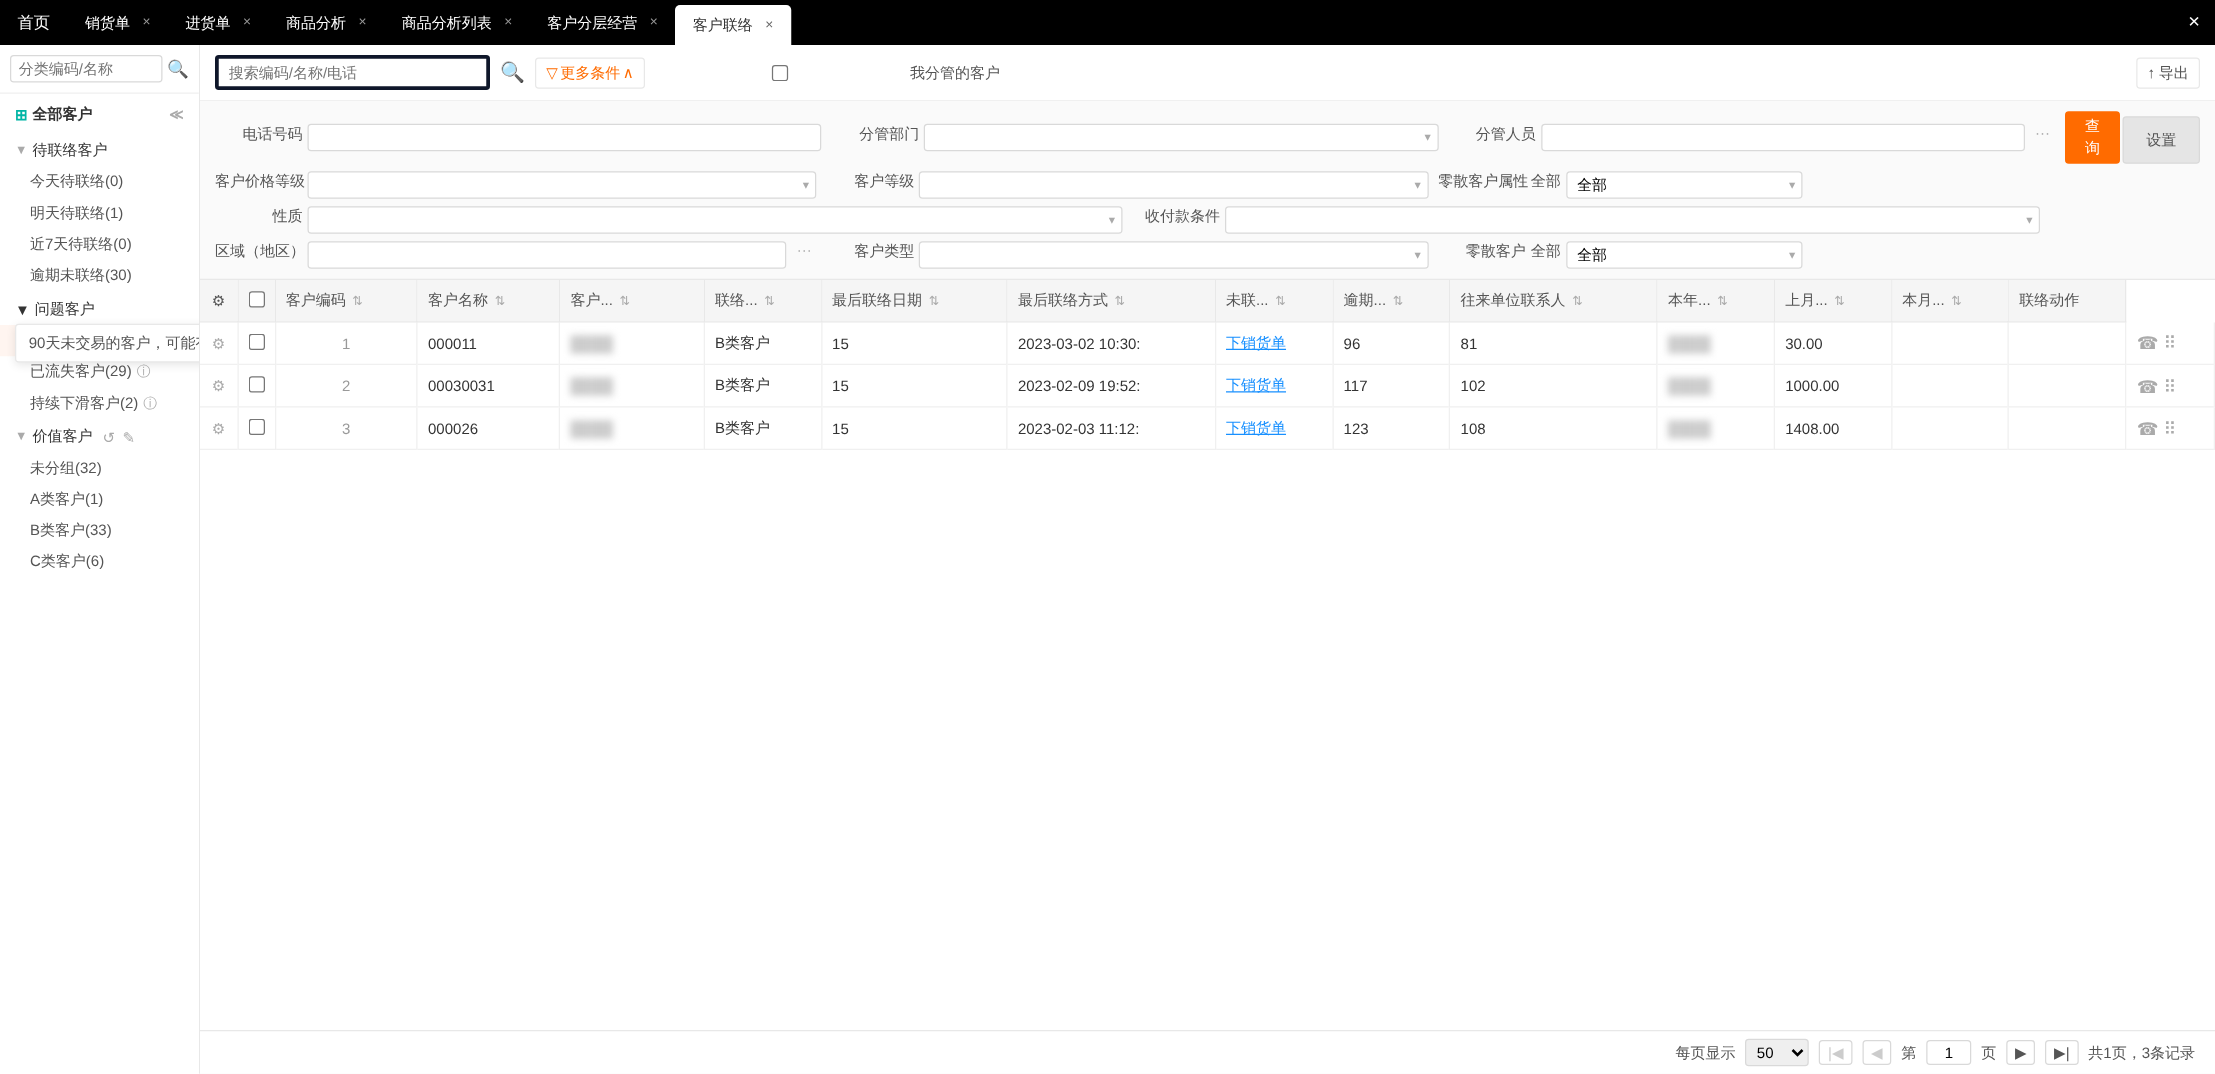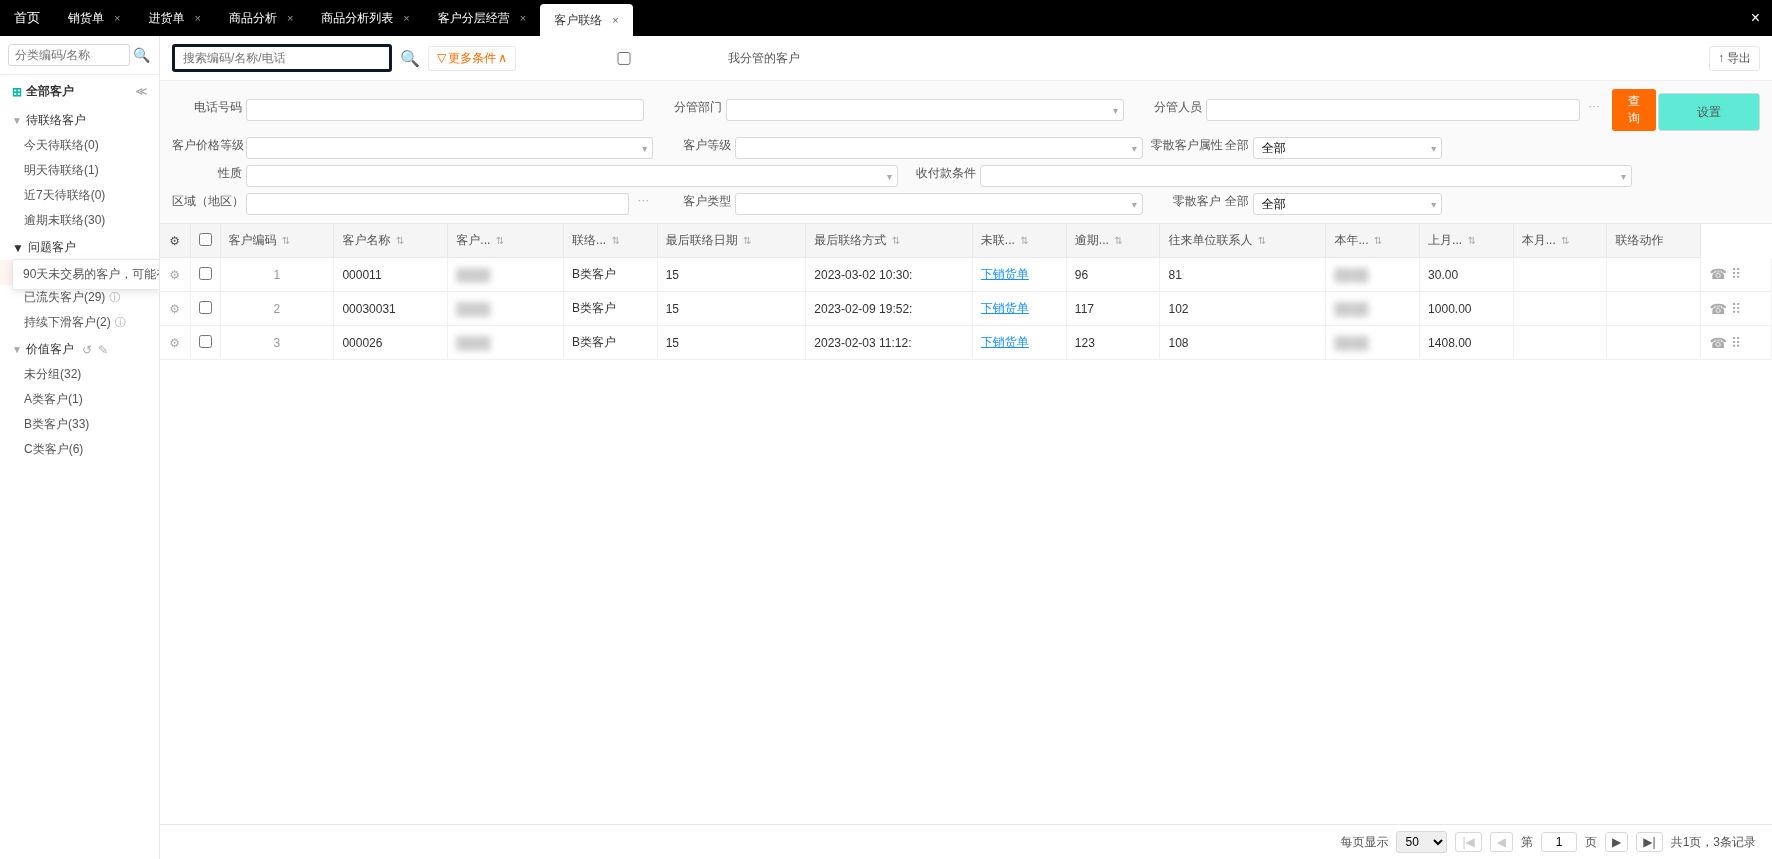--- a/index.html
+++ b/index.html
@@ -51,21 +51,21 @@
     .filter-row:last-child { margin-bottom: 0; }
     .filter-item { display: flex; align-items: flex-start; gap: 4px; flex: 1; }
     .filter-label { color: #555; white-space: nowrap; width: 70px; text-align: right; }
     .filter-input { border: 1px solid #d9d9d9; border-radius: 3px; padding: 3px 8px; flex: 1; font-size: 12px; outline: none; background: #fff; }
     .filter-select-wrap { flex: 1; position: relative; }
     .filter-select-wrap::after { content: '▾'; position: absolute; right: 6px; top: 50%; transform: translateY(-50%); color: #aaa; pointer-events: none; font-size: 10px; }
     .filter-select-wrap select { width: 100%; border: 1px solid #d9d9d9; border-radius: 3px; padding: 3px 8px; font-size: 12px; outline: none; background: #fff; appearance: none; cursor: pointer; }
     .filter-more-btn { color: #aaa; cursor: pointer; padding: 0 4px; }
     .filter-text { color: #555; }
     .query-btn { background: #ff6b00; color: #fff; border: none; border-radius: 3px; padding: 4px 16px; cursor: pointer; font-size: 12px; }
-    .settings-btn { background: #5eead4; color: #555; border: 1px solid #d9d9d9; border-radius: 3px; padding: 4px 32px; cursor: pointer; font-size: 12px; margin-top: 4px; width: 100%; }
+    .settings-btn { background: #e5e5e5; color: #555; border: 1px solid #d9d9d9; border-radius: 3px; padding: 4px 12px; cursor: pointer; font-size: 12px; margin-top: 4px; width: 100%; }
     .filter-btn-group { display: flex; flex-direction: row; gap: 2px; }
     .zero-attr-label { color: #555; white-space: nowrap; }
 
     
     .table-container { flex: 1; overflow: auto; }
     table { width: 100%; border-collapse: collapse; font-size: 12px; }
     thead tr { background: #f5f5f5; position: sticky; top: 0; z-index: 10; }
     thead th { padding: 8px 8px; text-align: left; border-bottom: 1px solid #e8e8e8; border-right: 1px solid #e8e8e8; color: #555; font-weight: normal; white-space: nowrap; user-select: none; }
     thead th.sortable { cursor: pointer; }
     thead th .sort-icon { color: #aaa; font-size: 10px; margin-left: 2px; }

